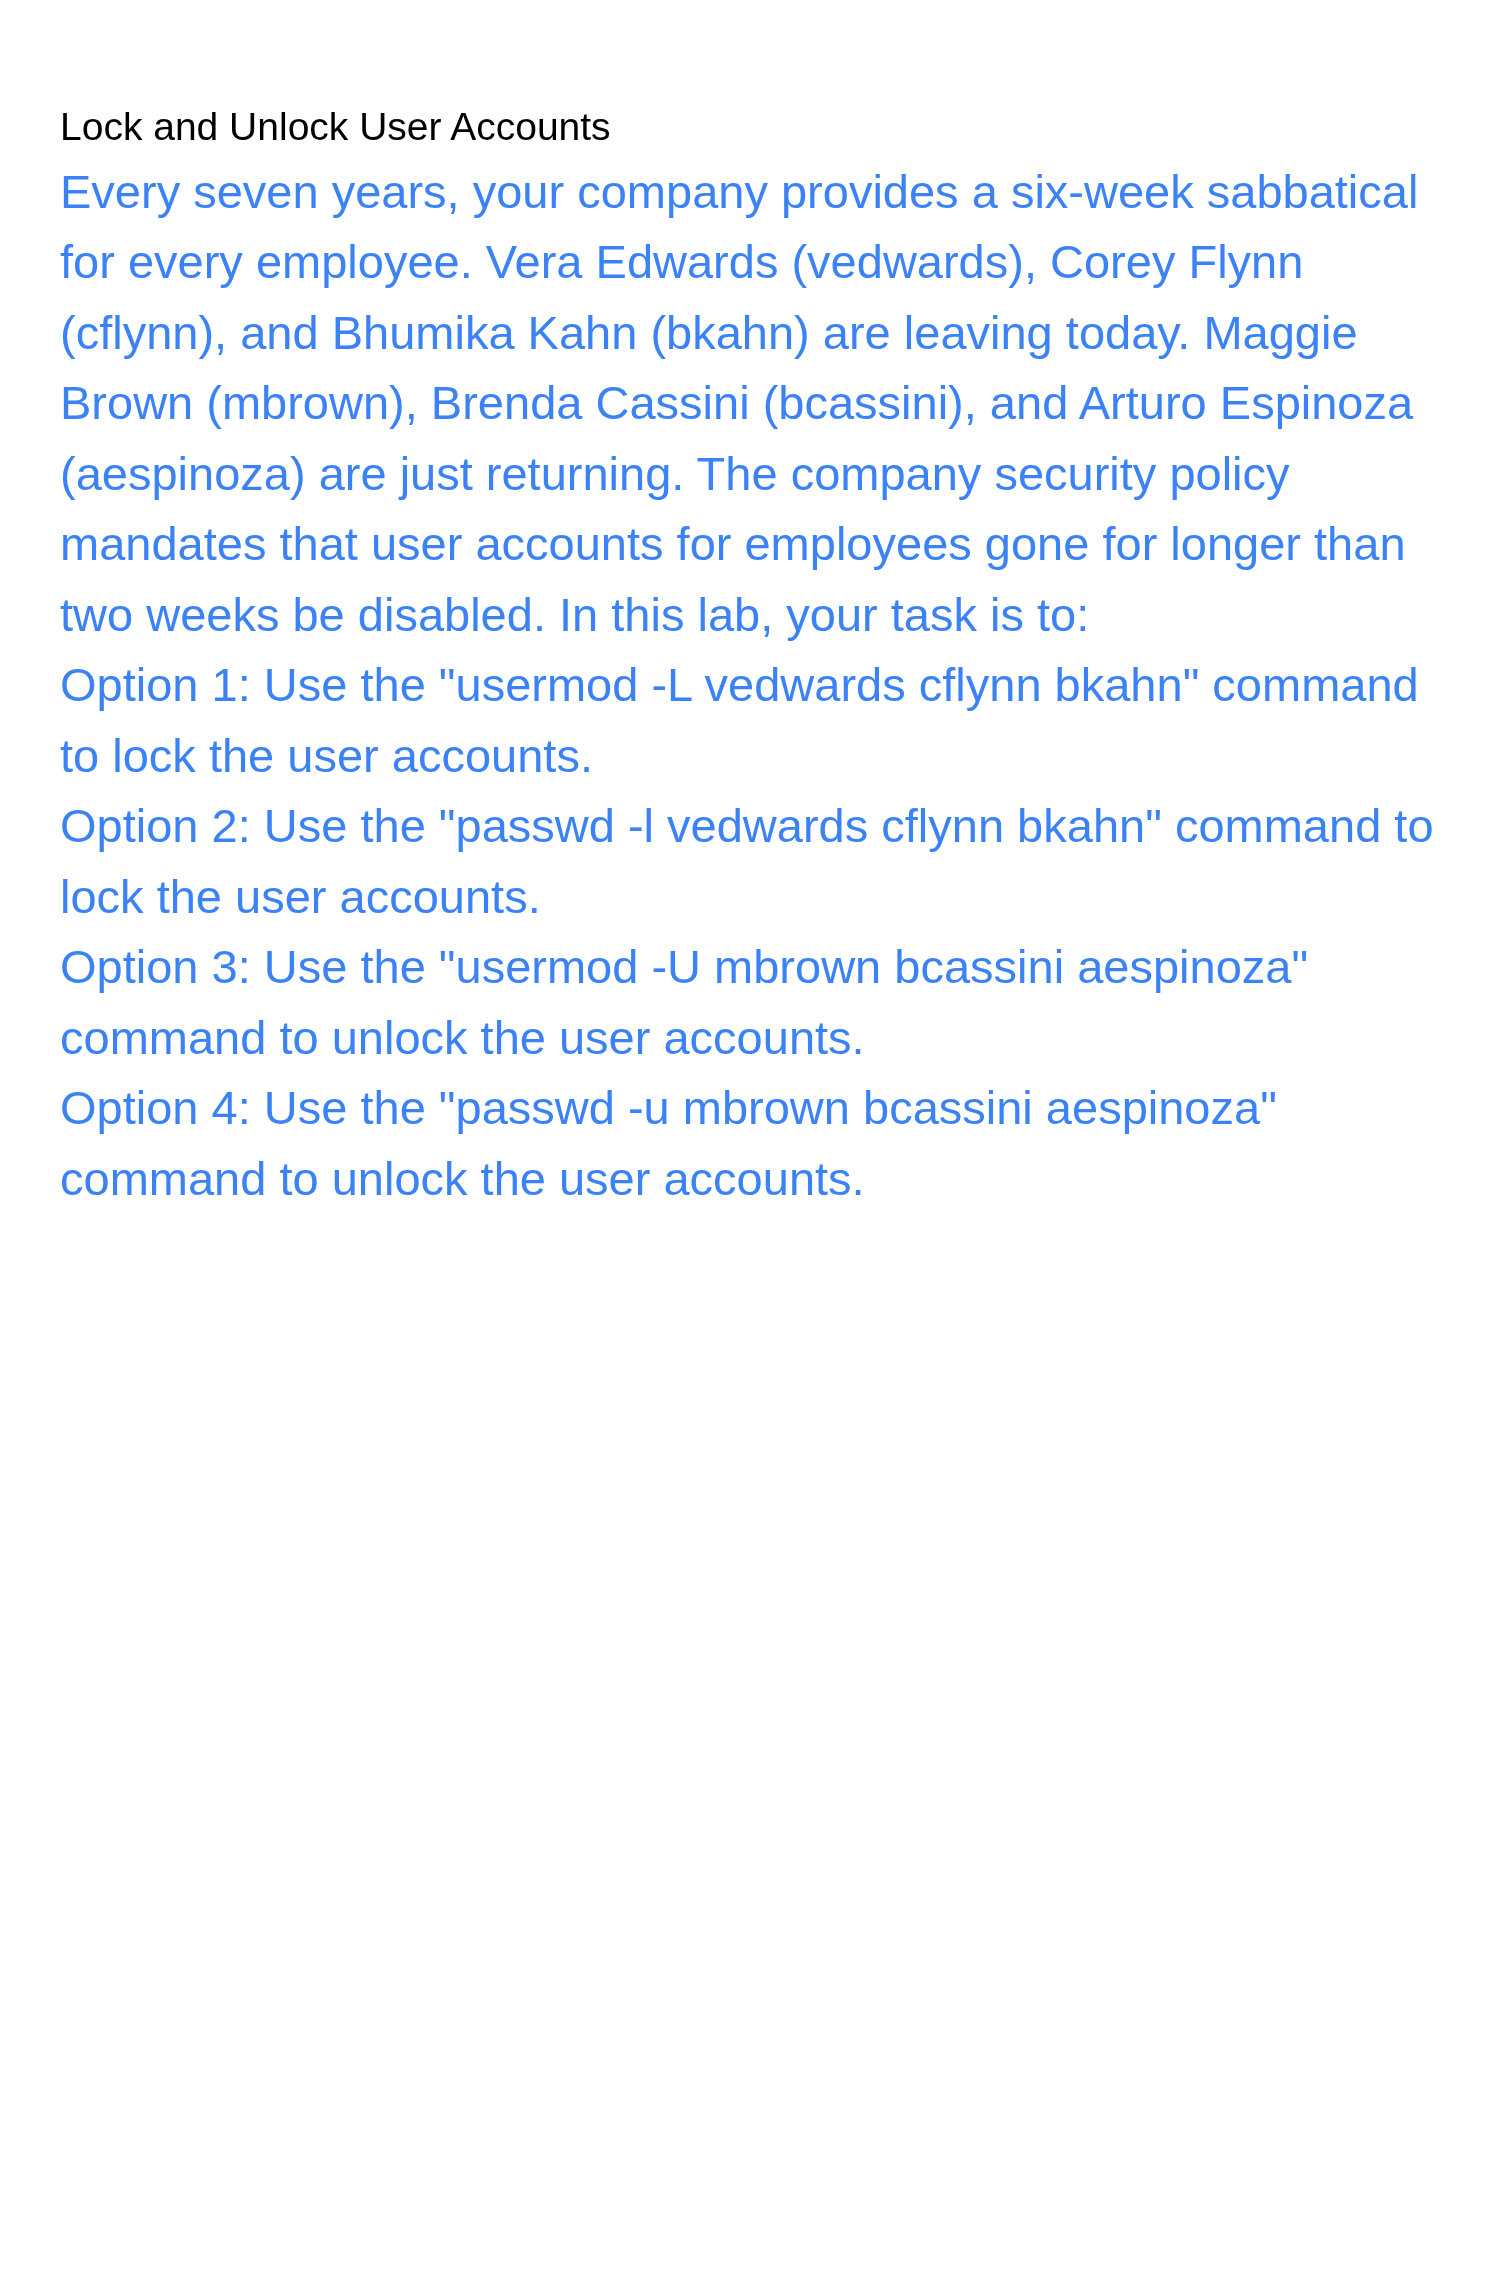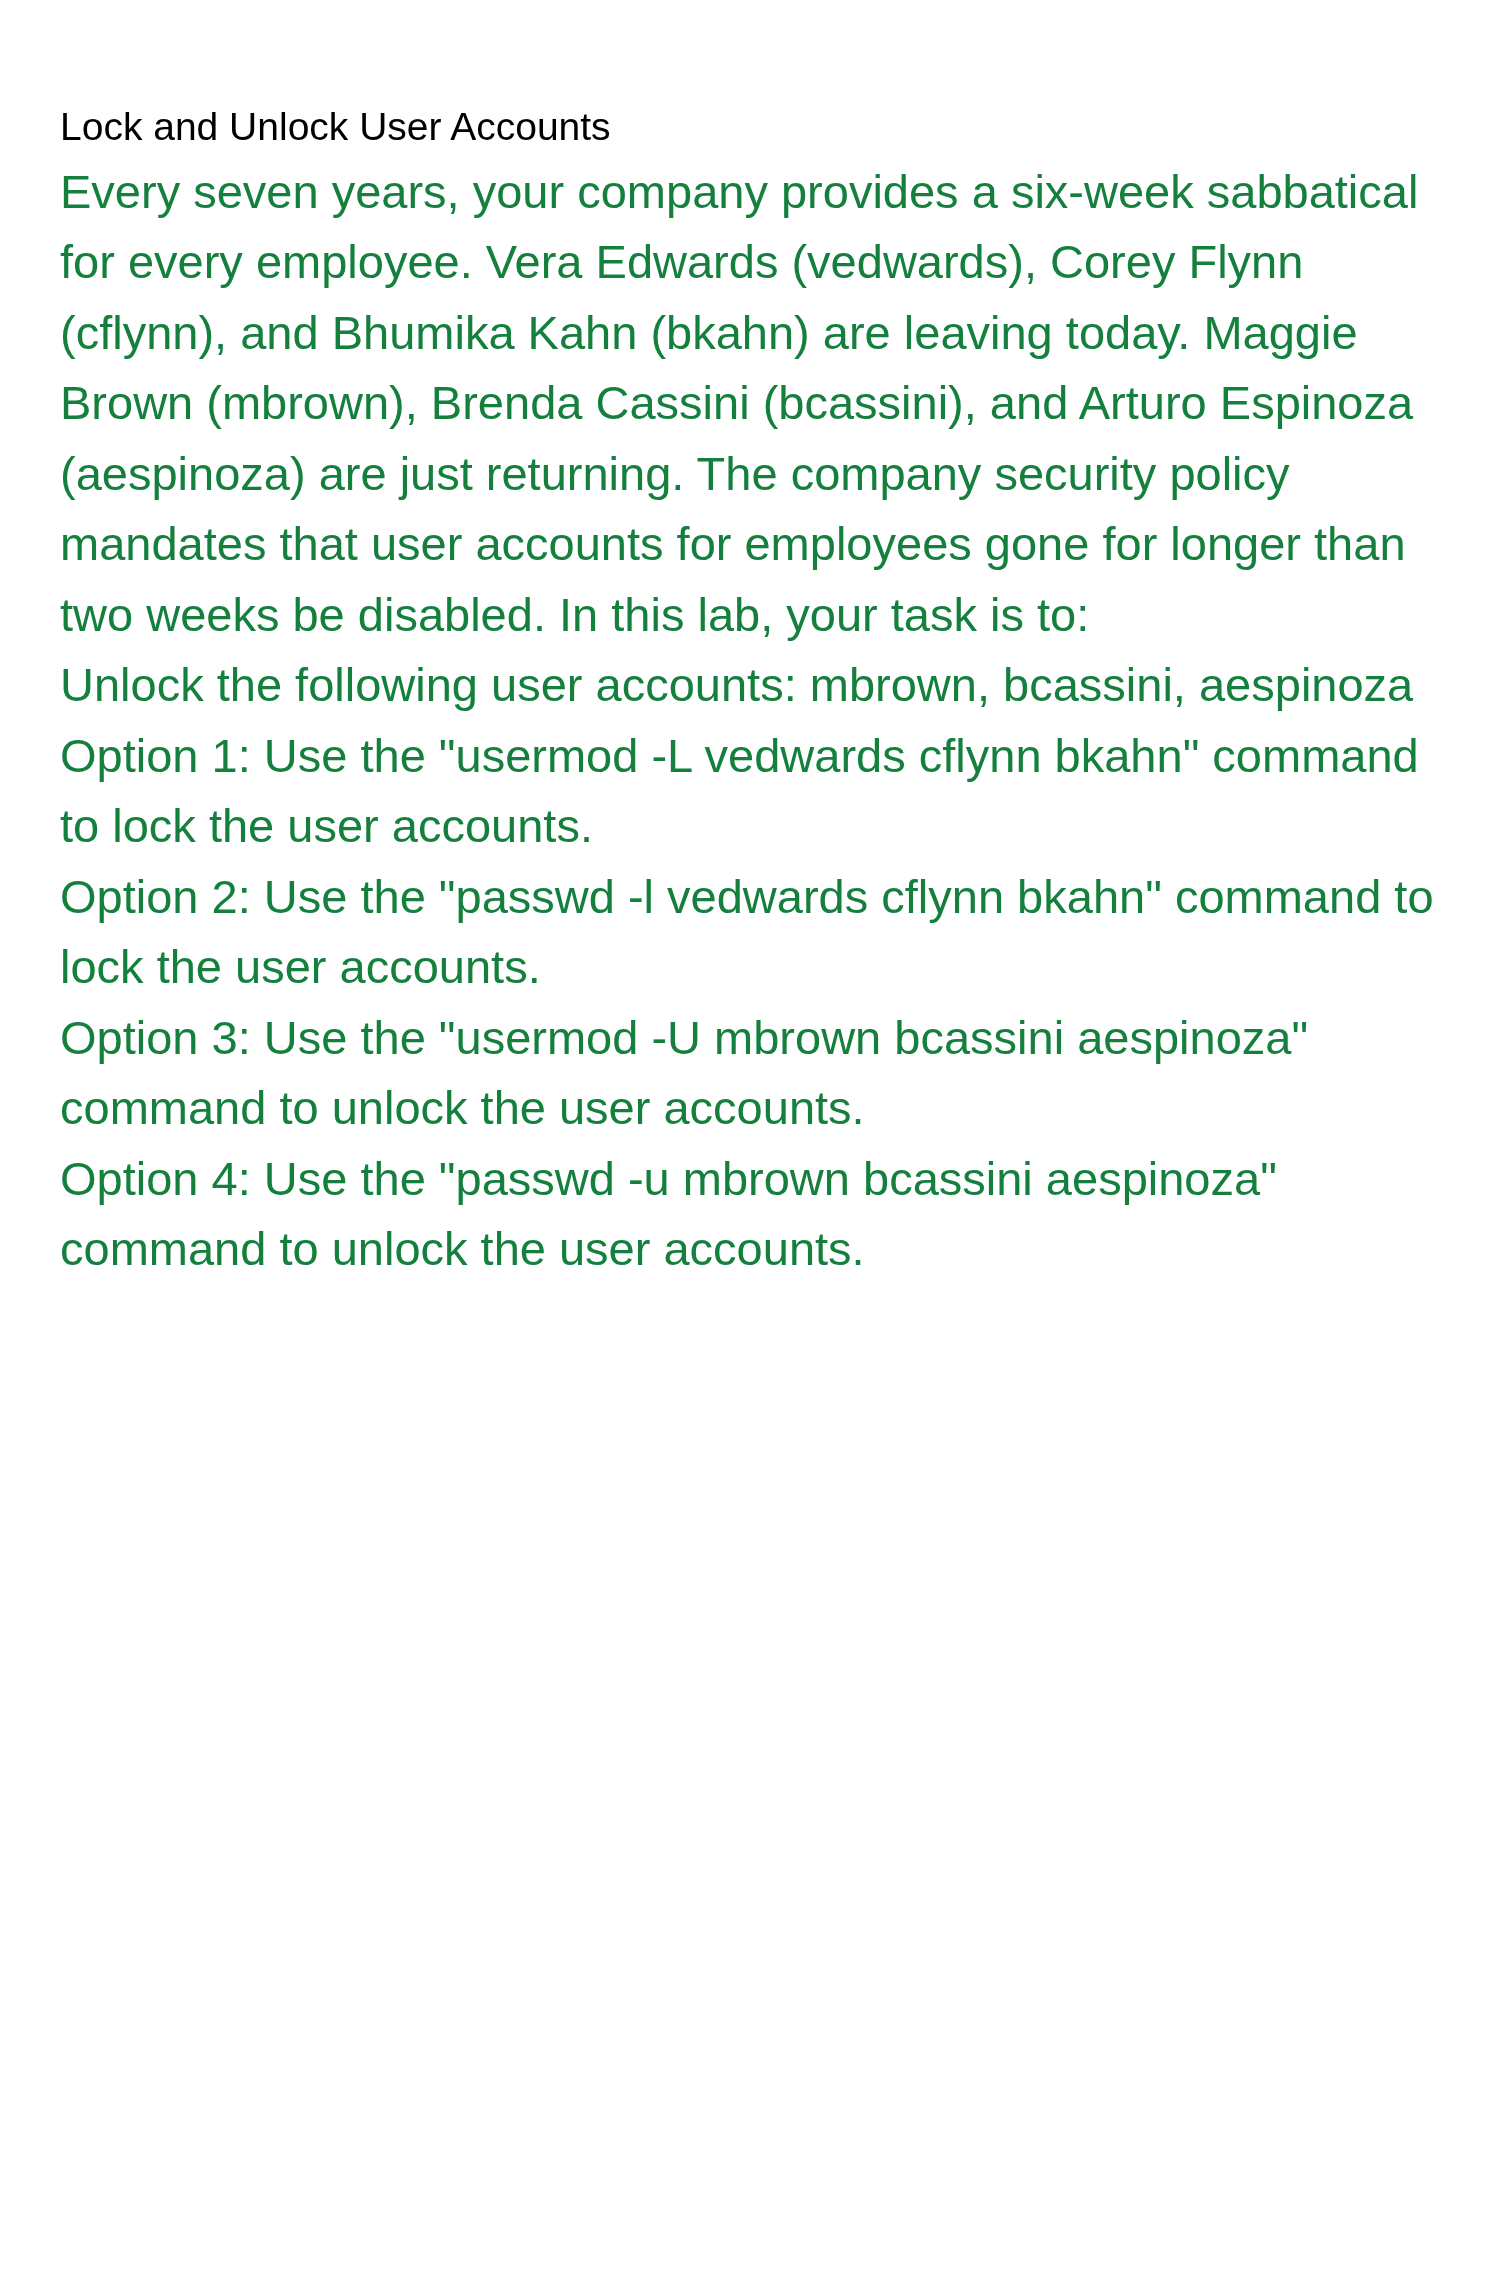--- a/index.html
+++ b/index.html
@@ -20,28 +20,27 @@
     .title {
       font-size: 39px;
       font-weight: 400;
       color: #000000;
       line-height: 1.5;
       margin-bottom: 0;
     }
     .paragraph {
       font-size: 47px;
       font-weight: 400;
-      color: #15803d;
+      color: #3b82f6;
       line-height: 1.5;
     }
   </style>
 </head>
 <body>
 
 <div class="content">
   <div class="title">Lock and Unlock User Accounts</div>
   <div class="paragraph">Every seven years, your company provides a six-week sabbatical for every employee. Vera Edwards (vedwards), Corey Flynn (cflynn), and Bhumika Kahn (bkahn) are leaving today. Maggie Brown (mbrown), Brenda Cassini (bcassini), and Arturo Espinoza (aespinoza) are just returning. The company security policy mandates that user accounts for employees gone for longer than two weeks be disabled. In this lab, your task is to:</div>
-  <div class="paragraph">Unlock the following user accounts: mbrown, bcassini, aespinoza</div>
   <div class="paragraph">Option 1: Use the "usermod -L vedwards cflynn bkahn" command to lock the user accounts.</div>
   <div class="paragraph">Option 2: Use the "passwd -l vedwards cflynn bkahn" command to lock the user accounts.</div>
   <div class="paragraph">Option 3: Use the "usermod -U mbrown bcassini aespinoza" command to unlock the user accounts.</div>
   <div class="paragraph">Option 4: Use the "passwd -u mbrown bcassini aespinoza" command to unlock the user accounts.</div>
 </div>
 
 </body></html>

